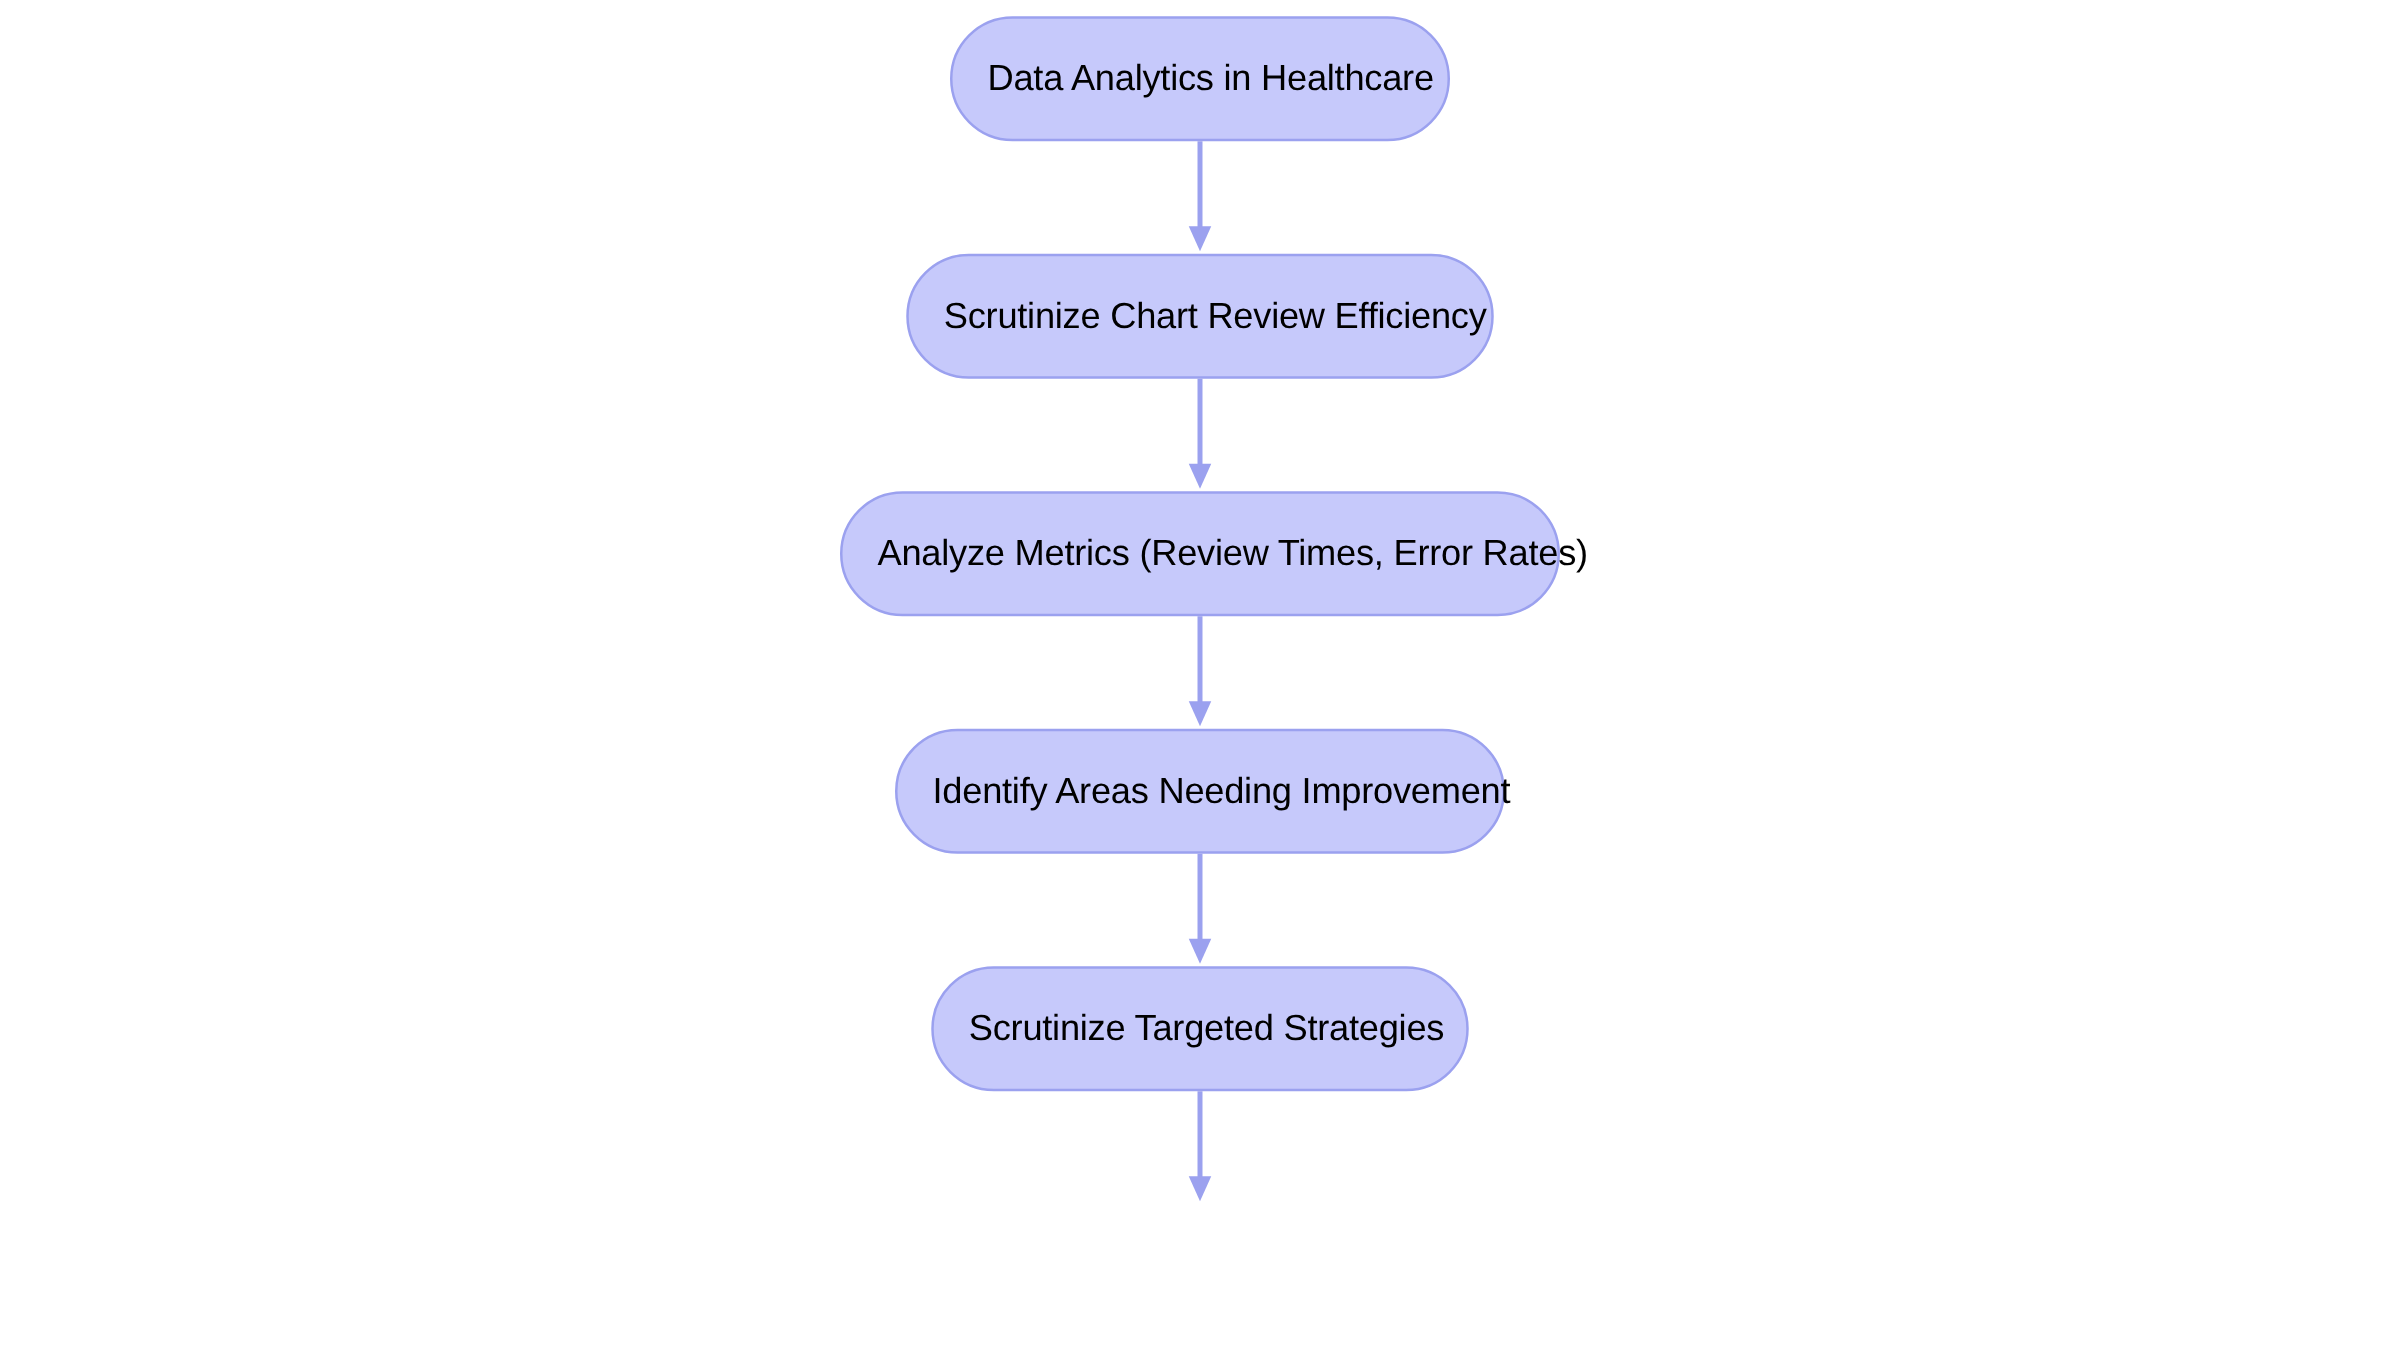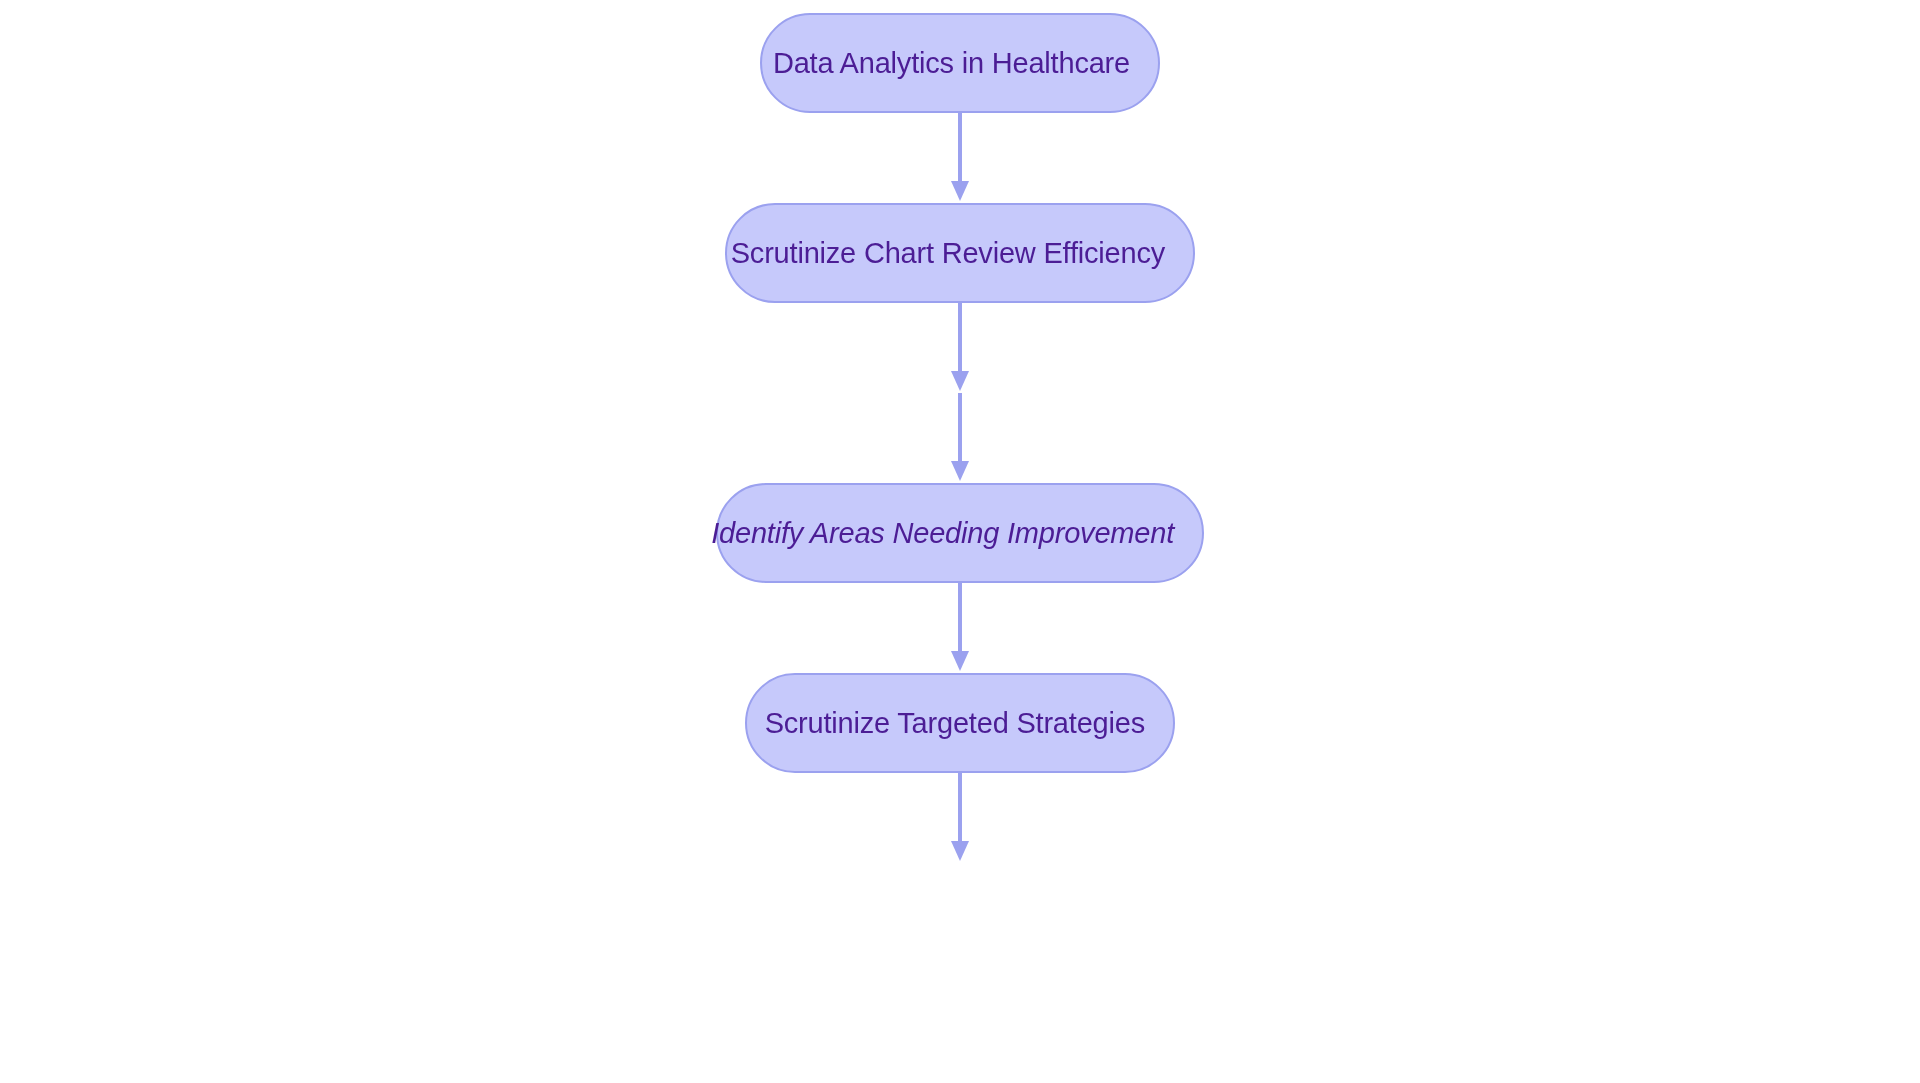--- a/index.html
+++ b/index.html
@@ -31,25 +31,25 @@
     display: flex;
     flex-direction: column;
     align-items: center;
   }
 
   .flow-node {
     box-sizing: border-box;
     height: 100px;
     display: flex;
     align-items: center;
-    justify-content: flex-end;
+    justify-content: flex-start;
     background: #c6c9fb;
     border: 2px solid #9ba1ef;
     border-radius: 50px;
-    color: #4c1d95;
+    color: #000000;
     font-family: "Liberation Sans", sans-serif;
     font-size: 29px;
     font-weight: 400;
     letter-spacing: -0.2px;
     white-space: nowrap;
     padding: 0 28px;
   }
 
   .flow-node-label {
     display: block;
@@ -66,21 +66,21 @@
 
   .flow-connector svg {
     display: block;
     overflow: visible;
   }
 
   
   .node-w-0 { width: 400px; }
   .node-w-1 { width: 470px; }
   .node-w-2 { width: 576px; }
-  .node-w-3 { width: 488px; font-style: italic; }
+  .node-w-3 { width: 488px; }
   .node-w-4 { width: 430px; }
   .node-w-5 { width: 460px; }
 
   .spacer-top { height: 13px; flex: 0 0 auto; }
 </style>
 </head>
 <body>
 
 <div id="flowchart-canvas">
   <div class="flow-column">
@@ -102,20 +102,23 @@
       <span class="flow-node-label">Scrutinize Chart Review Efficiency</span>
     </div>
 
     <div class="flow-connector">
       <svg width="40" height="90" viewBox="0 0 40 90" xmlns="http://www.w3.org/2000/svg">
         <line x1="20" y1="0" x2="20" y2="72" stroke="#9ba1ef" stroke-width="4"></line>
         <polygon points="11,68 29,68 20,88" fill="#9ba1ef"></polygon>
       </svg>
     </div>
 
+    <div class="flow-node node-w-2">
+      <span class="flow-node-label">Analyze Metrics (Review Times, Error Rates)</span>
+    </div>
 
     <div class="flow-connector">
       <svg width="40" height="90" viewBox="0 0 40 90" xmlns="http://www.w3.org/2000/svg">
         <line x1="20" y1="0" x2="20" y2="72" stroke="#9ba1ef" stroke-width="4"></line>
         <polygon points="11,68 29,68 20,88" fill="#9ba1ef"></polygon>
       </svg>
     </div>
 
     <div class="flow-node node-w-3">
       <span class="flow-node-label">Identify Areas Needing Improvement</span>

